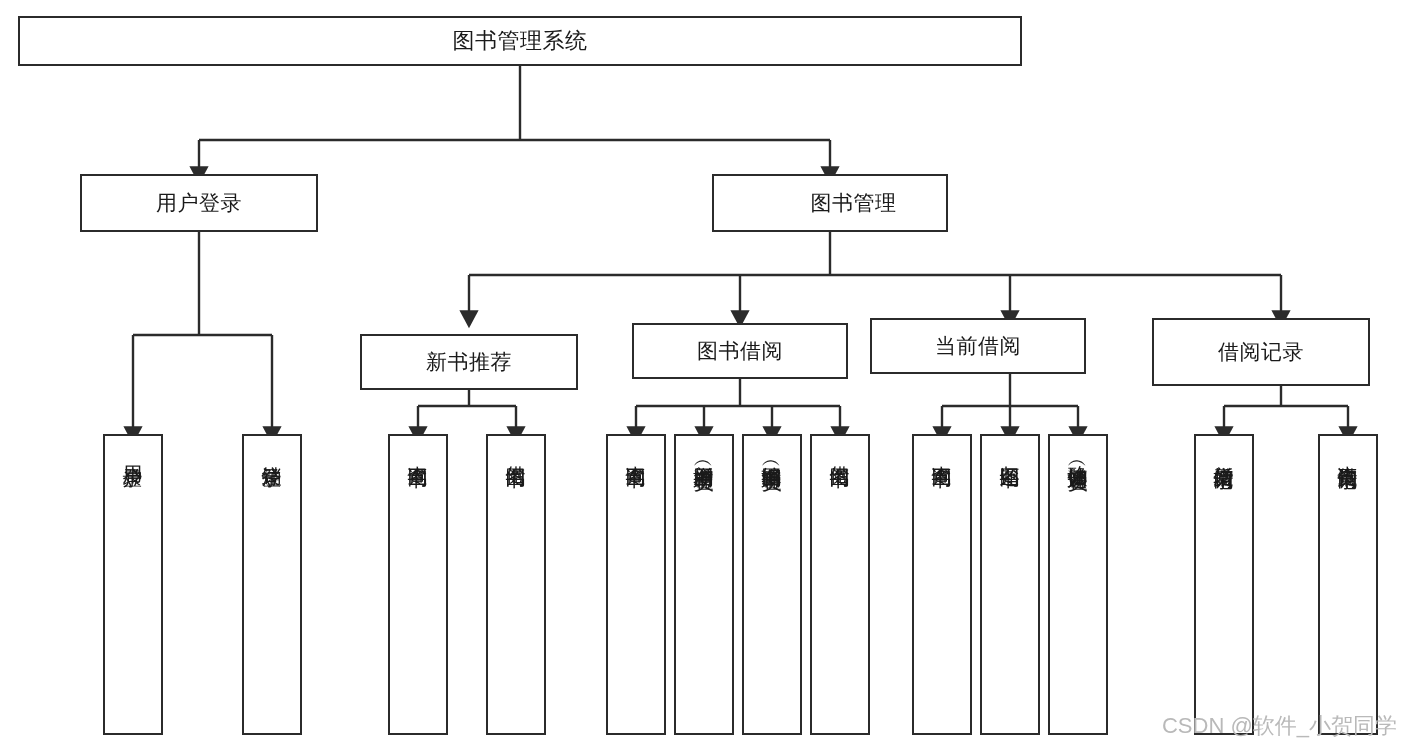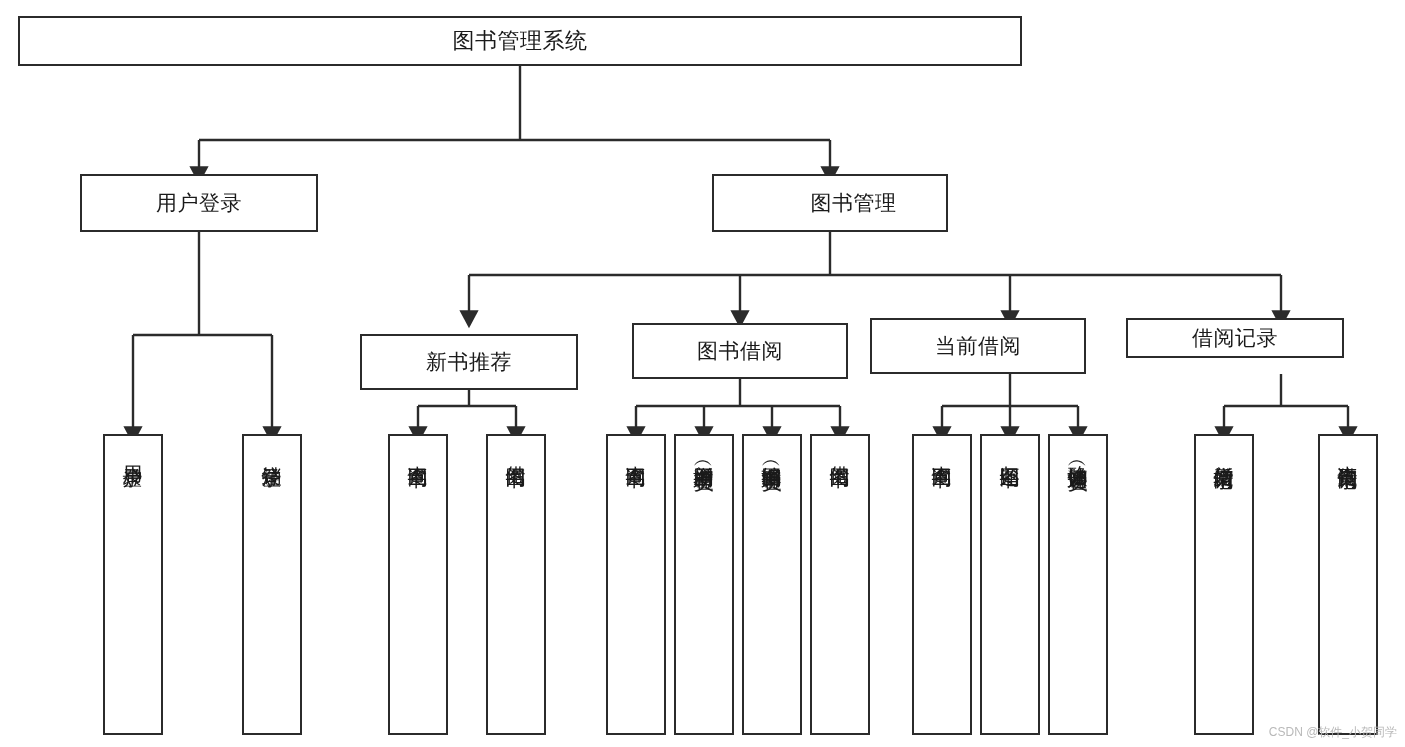--- a/index.html
+++ b/index.html
@@ -56,21 +56,21 @@
     writing-mode: vertical-rl;
     text-orientation: upright;
     white-space: nowrap;
     letter-spacing: 1px;
     line-height: 1;
   }
   .watermark {
     position: absolute;
     right: 8px;
     bottom: 6px;
-    font-size: 12px;
+    font-size: 22px;
     color: #b9b9b9;
     z-index: 5;
     white-space: nowrap;
     font-family: "Liberation Sans", "DejaVu Sans", sans-serif;
   }
 </style>
 </head>
 <body>
 
 <div id="canvas">
@@ -133,21 +133,21 @@
   <div id="level3-nodes">
       <div class="node horiz" style="left: 360px; top: 318px; width: 218px; height: 56px; margin-top: 16px;">
         <span class="node-label">新书推荐</span>
       </div>
       <div class="node horiz" style="left: 632px; top: 306px; width: 216px; height: 56px; margin-top: 17px;">
         <span class="node-label">图书借阅</span>
       </div>
       <div class="node horiz" style="left: 870px; top: 318px; width: 216px; height: 56px;">
         <span class="node-label">当前借阅</span>
       </div>
-      <div class="node horiz" style="left: 1126px; top: 318px; width: 218px; height: 40px;">
+      <div class="node horiz" style="left: 1152px; top: 318px; width: 218px; height: 68px;">
         <span class="node-label">借阅记录</span>
       </div>
     </div>
   <div id="leaf-nodes">
       <div class="node leaf" style="left: 103px; top: 434px; width: 60px; height: 301px;">
         <span class="node-label">用户登录</span>
       </div>
       <div class="node leaf" style="left: 242px; top: 434px; width: 60px; height: 301px;">
         <span class="node-label">注销登录</span>
       </div>

